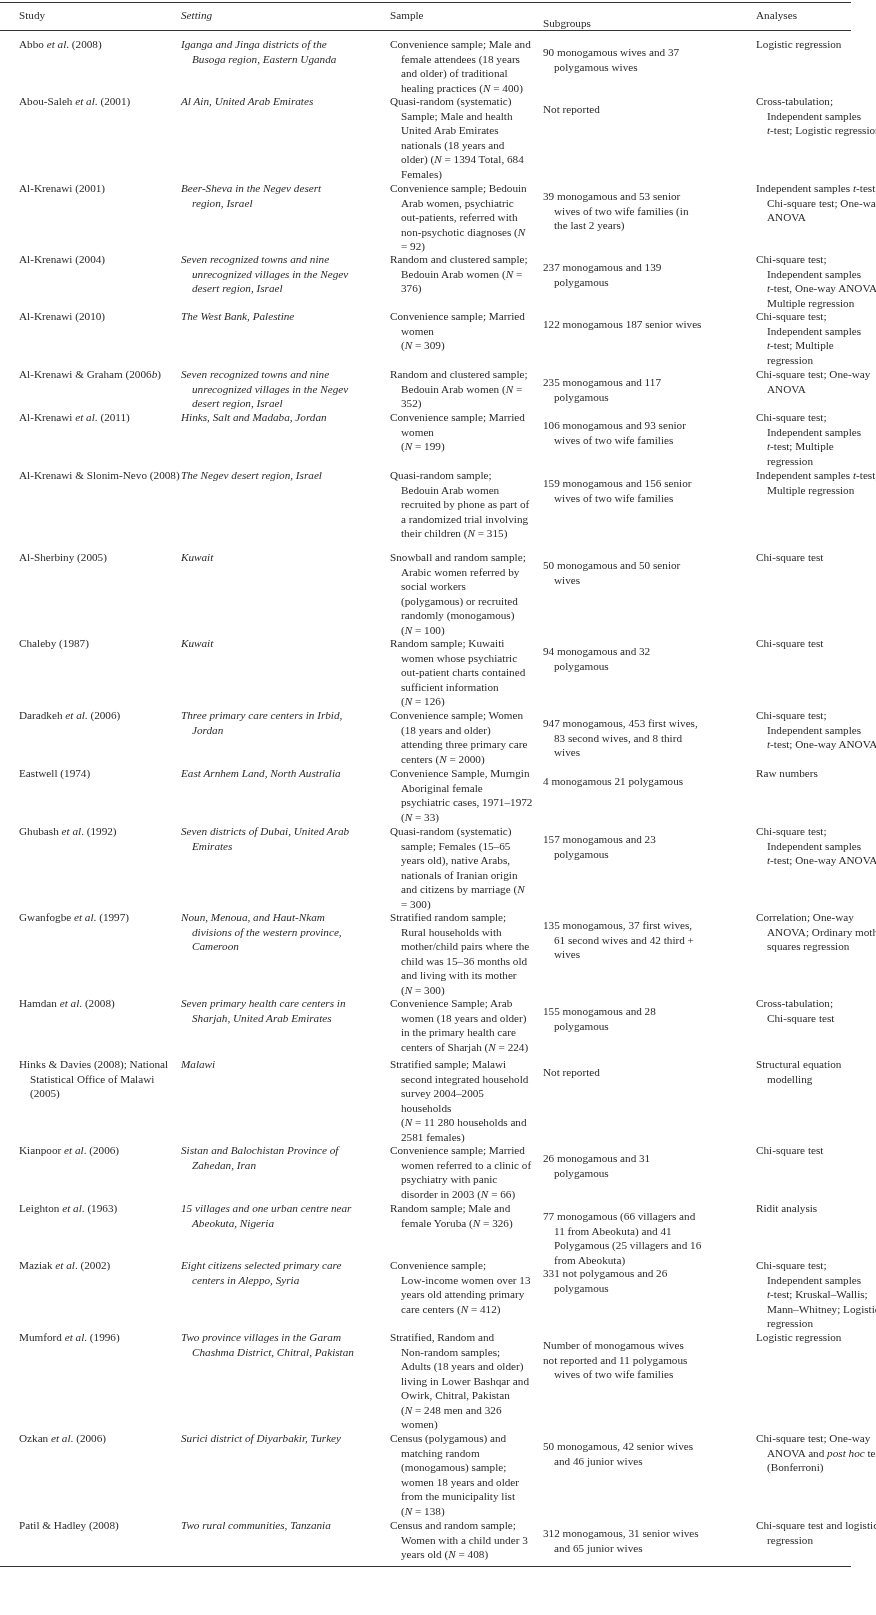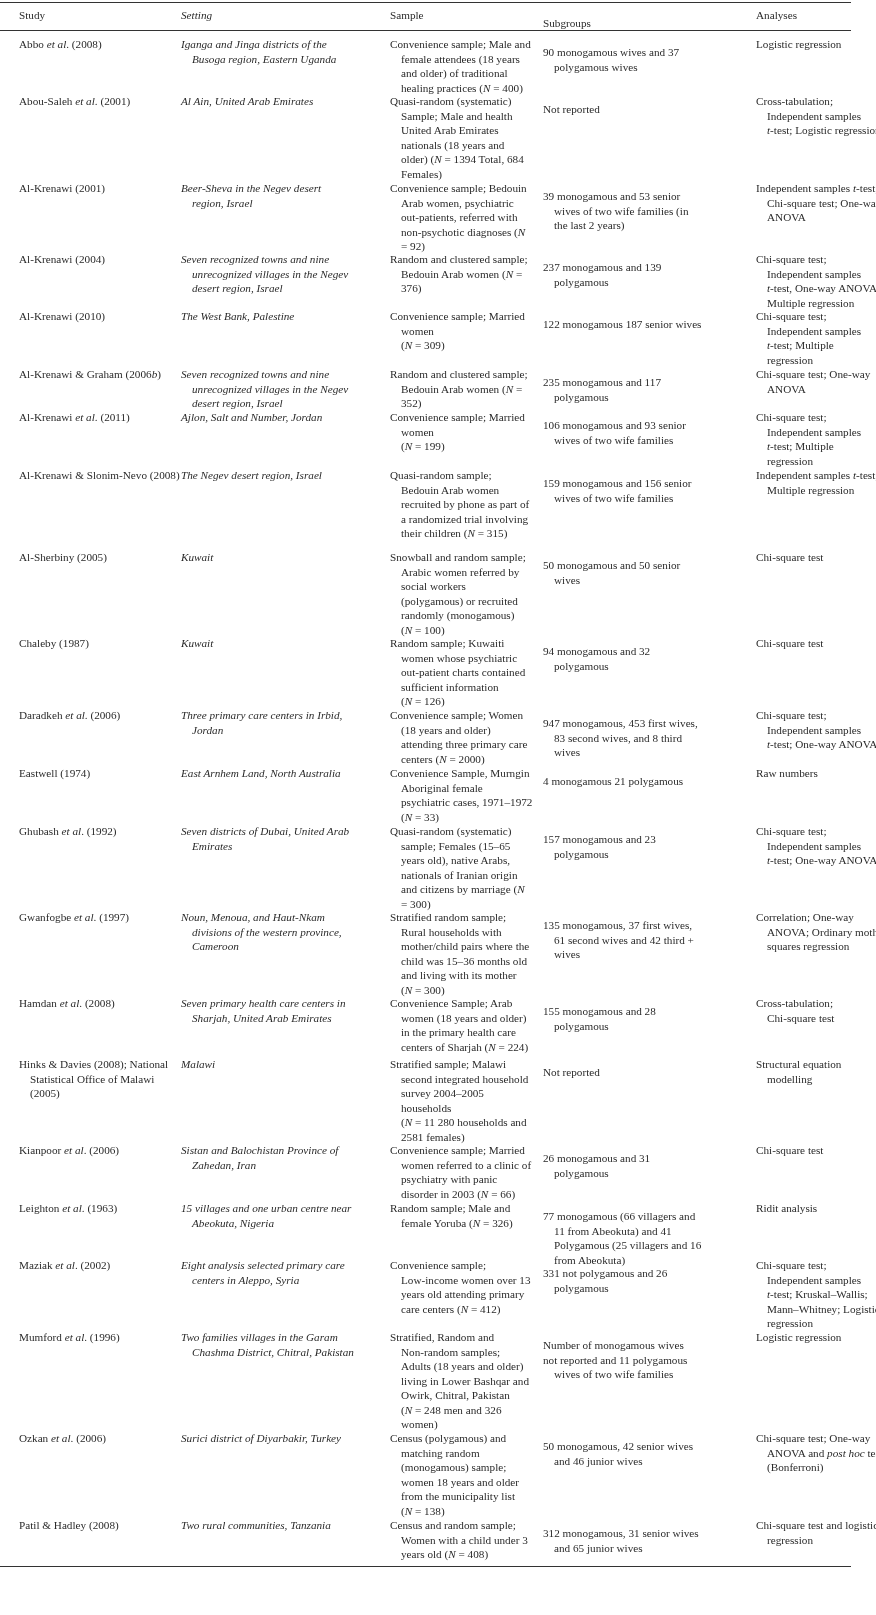--- a/index.html
+++ b/index.html
@@ -175,21 +175,21 @@
       <div class="cell c4">
         <span class="ln">Chi-square test; One-way</span>
         <span class="ln ind">ANOVA</span>
       </div>
     </div>
     <div class="row" style="top: 410px;">
       <div class="cell c0">
         <span class="ln">Al-Krenawi <i>et al</i>. (2011)</span>
       </div>
       <div class="cell c1">
-        <span class="ln">Ajlon, Salt and Number, Jordan</span>
+        <span class="ln">Hinks, Salt and Madaba, Jordan</span>
       </div>
       <div class="cell c2">
         <span class="ln">Convenience sample; Married</span>
         <span class="ln ind">women</span>
         <span class="ln ind">(<i>N</i> = 199)</span>
       </div>
       <div class="cell c3">
         <span class="ln">106 monogamous and 93 senior</span>
         <span class="ln ind">wives of two wife families</span>
       </div>
@@ -457,21 +457,21 @@
       </div>
       <div class="cell c4">
         <span class="ln">Ridit analysis</span>
       </div>
     </div>
     <div class="row" style="top: 1258px;">
       <div class="cell c0">
         <span class="ln">Maziak <i>et al</i>. (2002)</span>
       </div>
       <div class="cell c1">
-        <span class="ln">Eight analysis selected primary care</span>
+        <span class="ln">Eight citizens selected primary care</span>
         <span class="ln ind">centers in Aleppo, Syria</span>
       </div>
       <div class="cell c2">
         <span class="ln">Convenience sample;</span>
         <span class="ln ind">Low-income women over 13</span>
         <span class="ln ind">years old attending primary</span>
         <span class="ln ind">care centers (<i>N</i> = 412)</span>
       </div>
       <div class="cell c3">
         <span class="ln">331 not polygamous and 26</span>
@@ -483,21 +483,21 @@
         <span class="ln ind"><i>t</i>-test; Kruskal–Wallis;</span>
         <span class="ln ind">Mann–Whitney; Logistic</span>
         <span class="ln ind">regression</span>
       </div>
     </div>
     <div class="row" style="top: 1330px;">
       <div class="cell c0">
         <span class="ln">Mumford <i>et al</i>. (1996)</span>
       </div>
       <div class="cell c1">
-        <span class="ln">Two families villages in the Garam</span>
+        <span class="ln">Two province villages in the Garam</span>
         <span class="ln ind">Chashma District, Chitral, Pakistan</span>
       </div>
       <div class="cell c2">
         <span class="ln">Stratified, Random and</span>
         <span class="ln ind">Non-random samples;</span>
         <span class="ln ind">Adults (18 years and older)</span>
         <span class="ln ind">living in Lower Bashqar and</span>
         <span class="ln ind">Owirk, Chitral, Pakistan</span>
         <span class="ln ind">(<i>N</i> = 248 men and 326</span>
         <span class="ln ind">women)</span>

